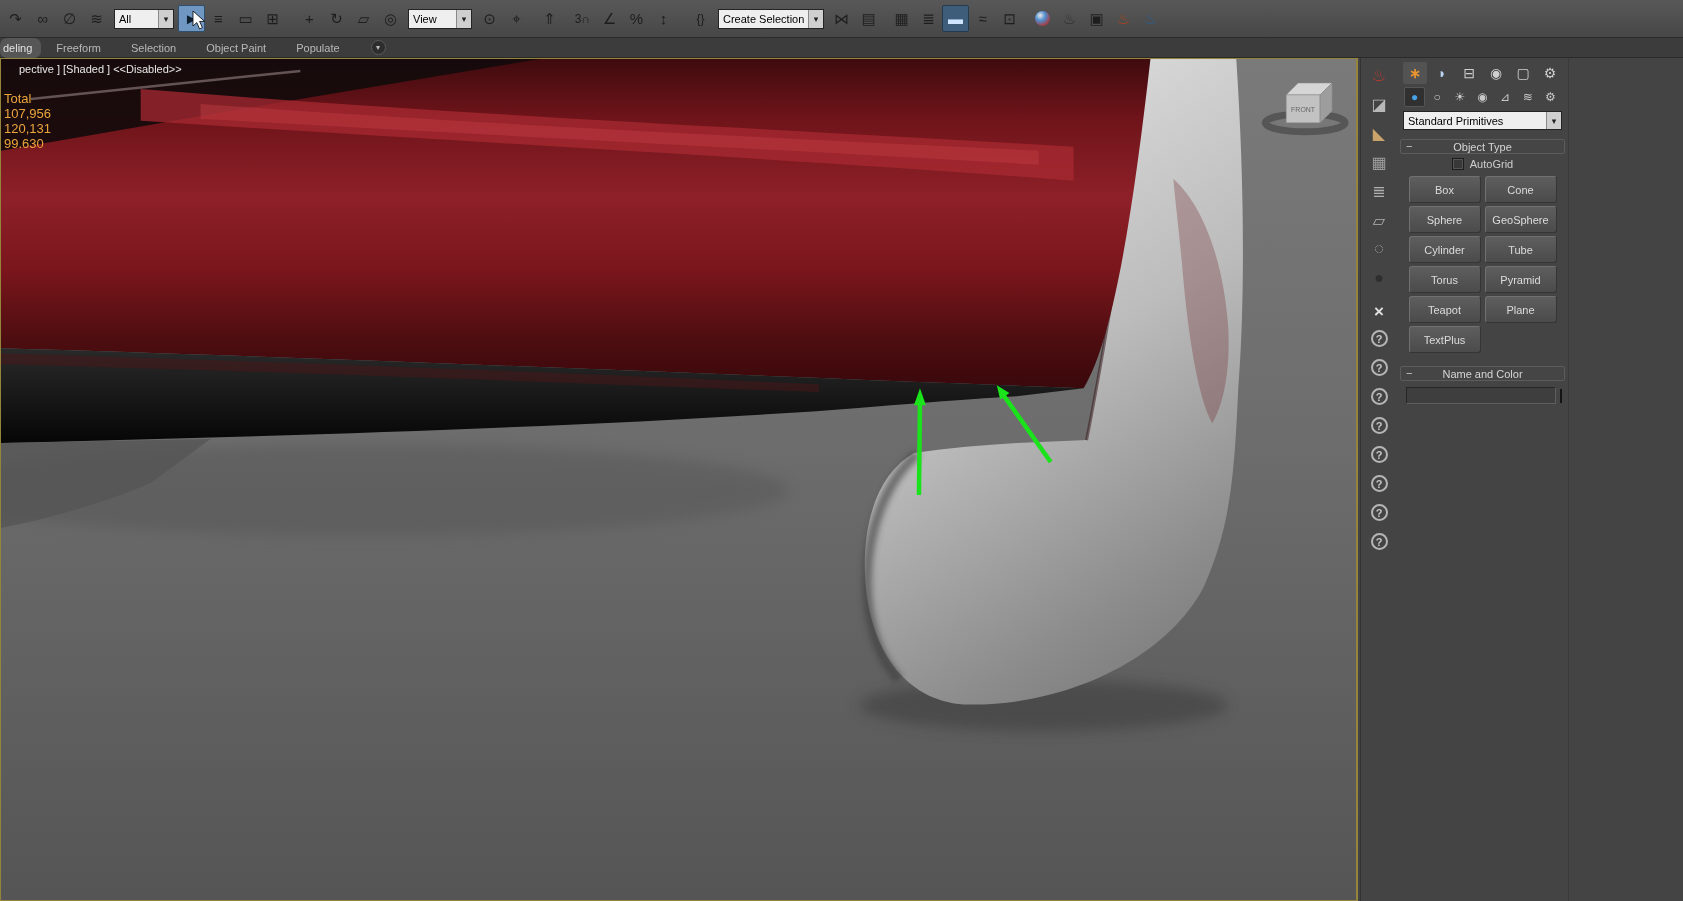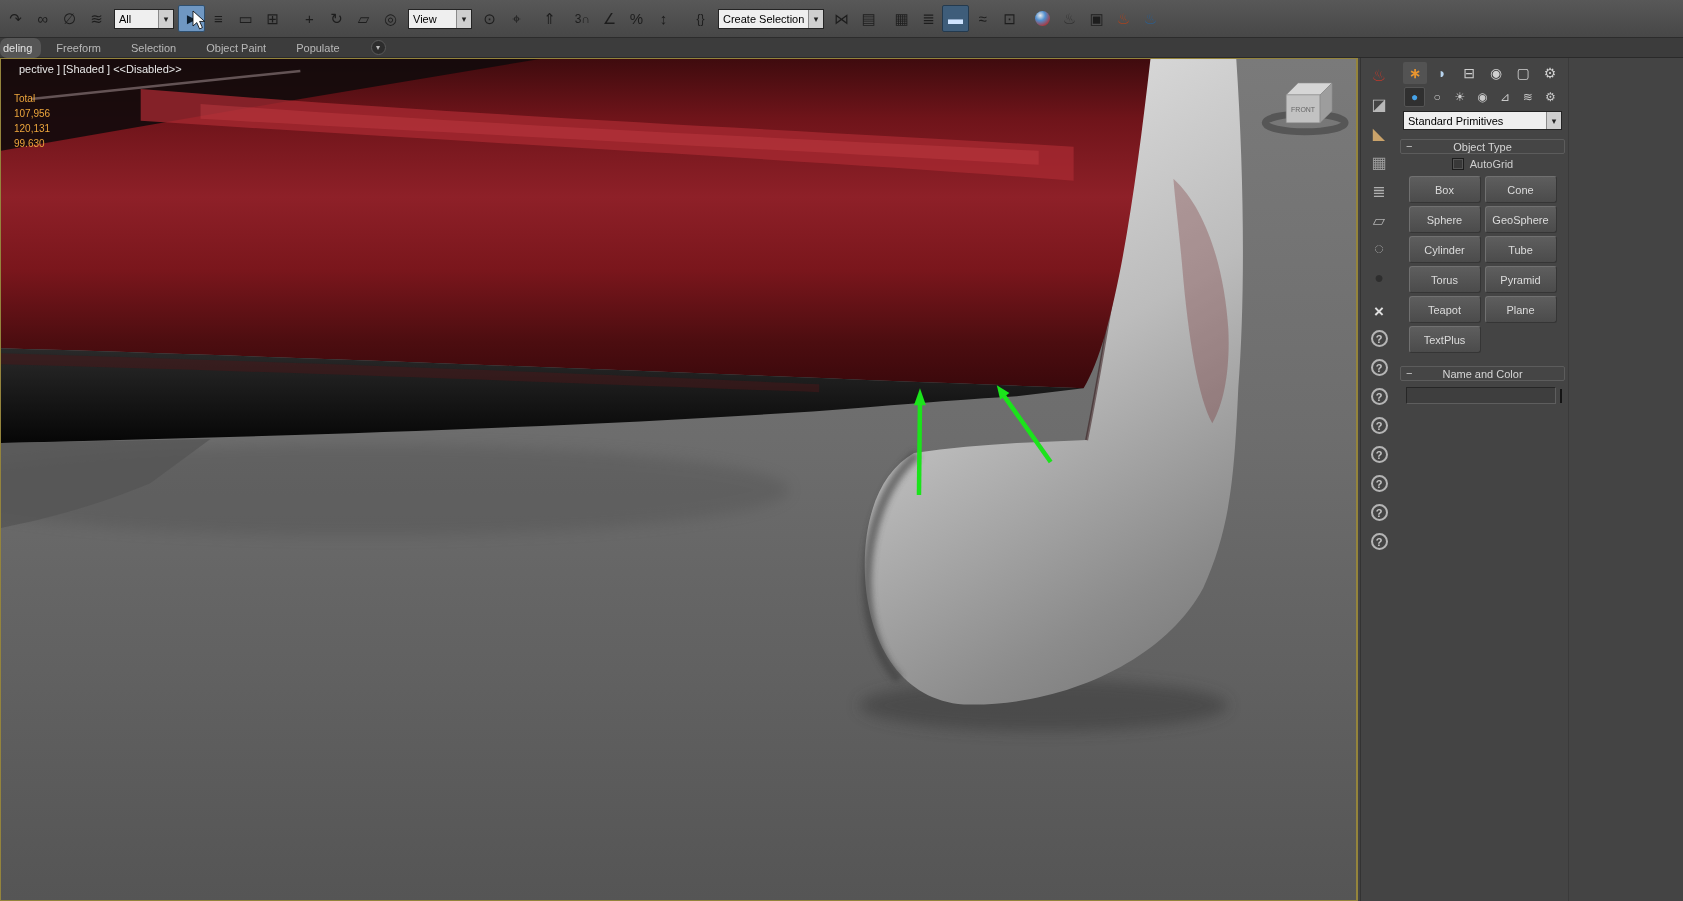--- a/index.html
+++ b/index.html
@@ -35,21 +35,21 @@
   .rtab.active { background:#565656; color:#e3e3e3; padding:0 9px 0 3px;border-radius:7px; }
   .ribbon-menu { margin-left:16px; }
   .rm-circle { width:15px; height:15px; border-radius:50%; background:#2d2d2d; border:1px solid #5a5a5a;
                display:inline-flex; align-items:center; justify-content:center; font-size:8px; color:#bdbdbd; }
 
   
   .viewport { position:absolute; left:0; top:58px; width:1358px; height:843px;
               border:1px solid #94843c; border-right:2px solid #94843c; background:#666; }
   .viewport svg { display:block; width:100%; height:100%; }
   .vp-label { position:absolute; left:18px; top:4px; font-size:11px; color:#e9e9e9; pointer-events:none; }
-  .vp-stats { position:absolute; left:13px; top:32px; font-size:10px; color:#eca53c;
+  .vp-stats { position:absolute; left:3px; top:32px; font-size:13px; color:#eca53c;
               line-height:15px; pointer-events:none; }
   .vp-stats .fps { }
 
   
   .right { position:absolute; left:1360px; top:58px; width:323px; height:843px; background:#444;
            display:flex; border-left:1px solid #333; }
   .side-strip { width:36px; display:flex; flex-direction:column; align-items:center; padding-top:6px; }
   .ss-icon { width:22px; height:22px; margin-bottom:7px; display:flex; align-items:center; justify-content:center;
              font-size:16px; color:#b5b5b5; }
   .ss-close { font-size:17px; color:#e0e0e0; font-weight:bold; margin:6px 0 8px; }

